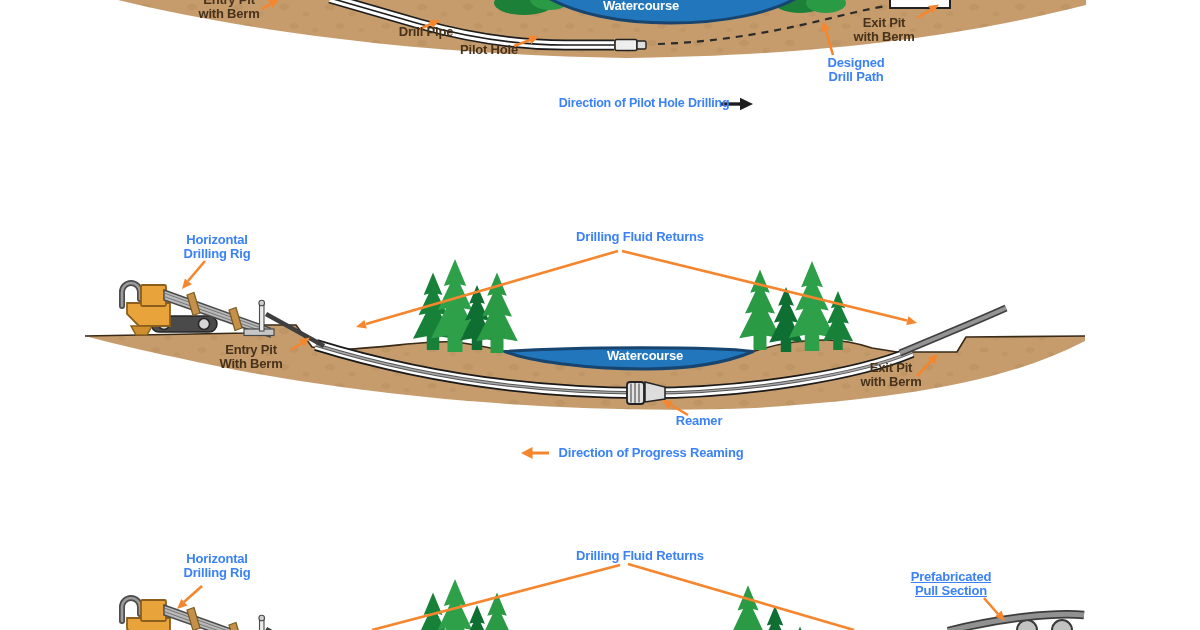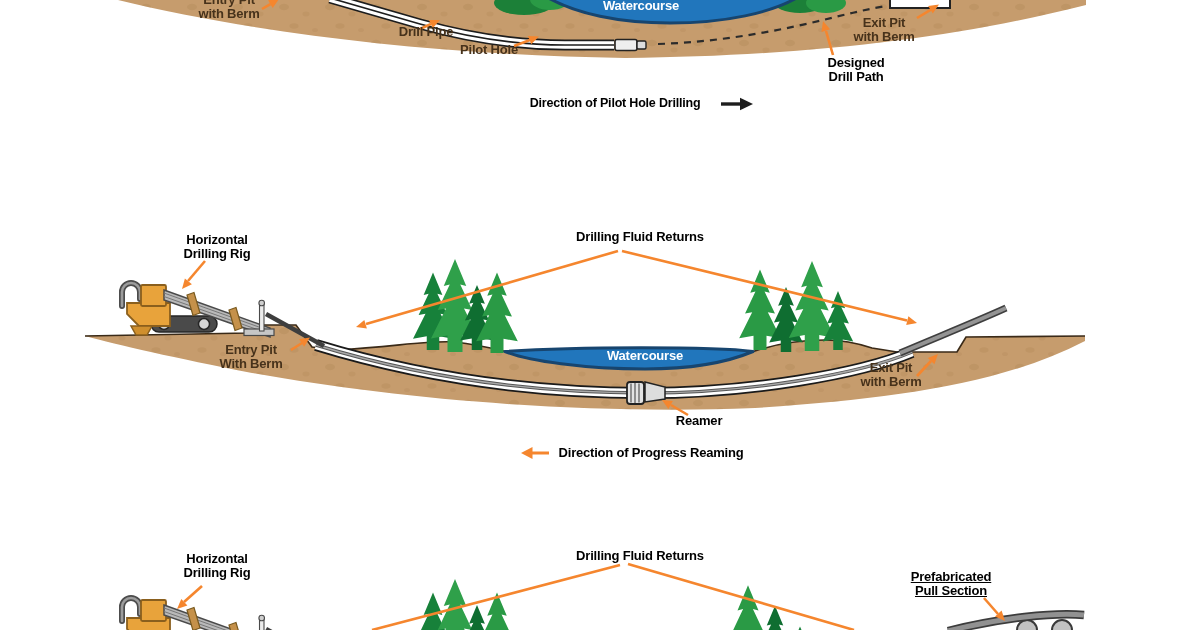--- a/index.html
+++ b/index.html
@@ -1,21 +1,21 @@
 <!DOCTYPE html>
 <html><head>
 <meta charset="utf-8">
 <style>
   html,body{margin:0;padding:0;background:#fff;}
   .canvas{position:relative;width:1092px;height:630px;background:#ffffff;overflow:hidden;
           font-family:"Liberation Sans",sans-serif;}
   .canvas svg{position:absolute;left:0;top:0;}
   .lbl{position:absolute;font:700 13px/13.5px "Liberation Sans",sans-serif;
        text-align:center;transform:translateX(-50%);white-space:nowrap;letter-spacing:-0.2px;}
-  .green{color:#000000;}
+  .green{color:#3b82f6;}
   .brown{color:#47321b;}
   .white{color:#ffffff;}
   .profiles{font-size:15px;line-height:16.5px;}
   .dir{font-size:12.5px;}
   .title{position:absolute;font:700 17.5px "Liberation Sans",sans-serif;color:#1e7c45;white-space:nowrap;}
 </style>
 </head>
 <body>
 
 <div class="canvas">
@@ -188,21 +188,21 @@
 <div class="lbl brown" style="left:477px;top:43px;margin-left:12px;">Pilot Hole</div>
 <div class="lbl white" style="left:641px;top:-1px;">Watercourse</div>
 <div class="lbl brown" style="left:884px;top:16px;">
   <div>Exit Pit</div>
   <div>with Berm</div>
 </div>
 <div class="lbl green" style="left:856px;top:56px;">
   <div>Designed</div>
   <div>Drill Path</div>
 </div>
-<div class="lbl green dir" style="left:615px;top:97px;">Direction of Pilot Hole Drilling</div>
+<div class="lbl green dir" style="left:644px;top:97px;">Direction of Pilot Hole Drilling</div>
 
 <div class="lbl green" style="left:217px;top:233px;">
   <div>Horizontal</div>
   <div>Drilling Rig</div>
 </div>
 <div class="lbl green" style="left:640px;top:230px;">Drilling Fluid Returns</div>
 <div class="lbl brown" style="left:251px;top:343px;">
   <div>Entry Pit</div>
   <div>With Berm</div>
 </div>

